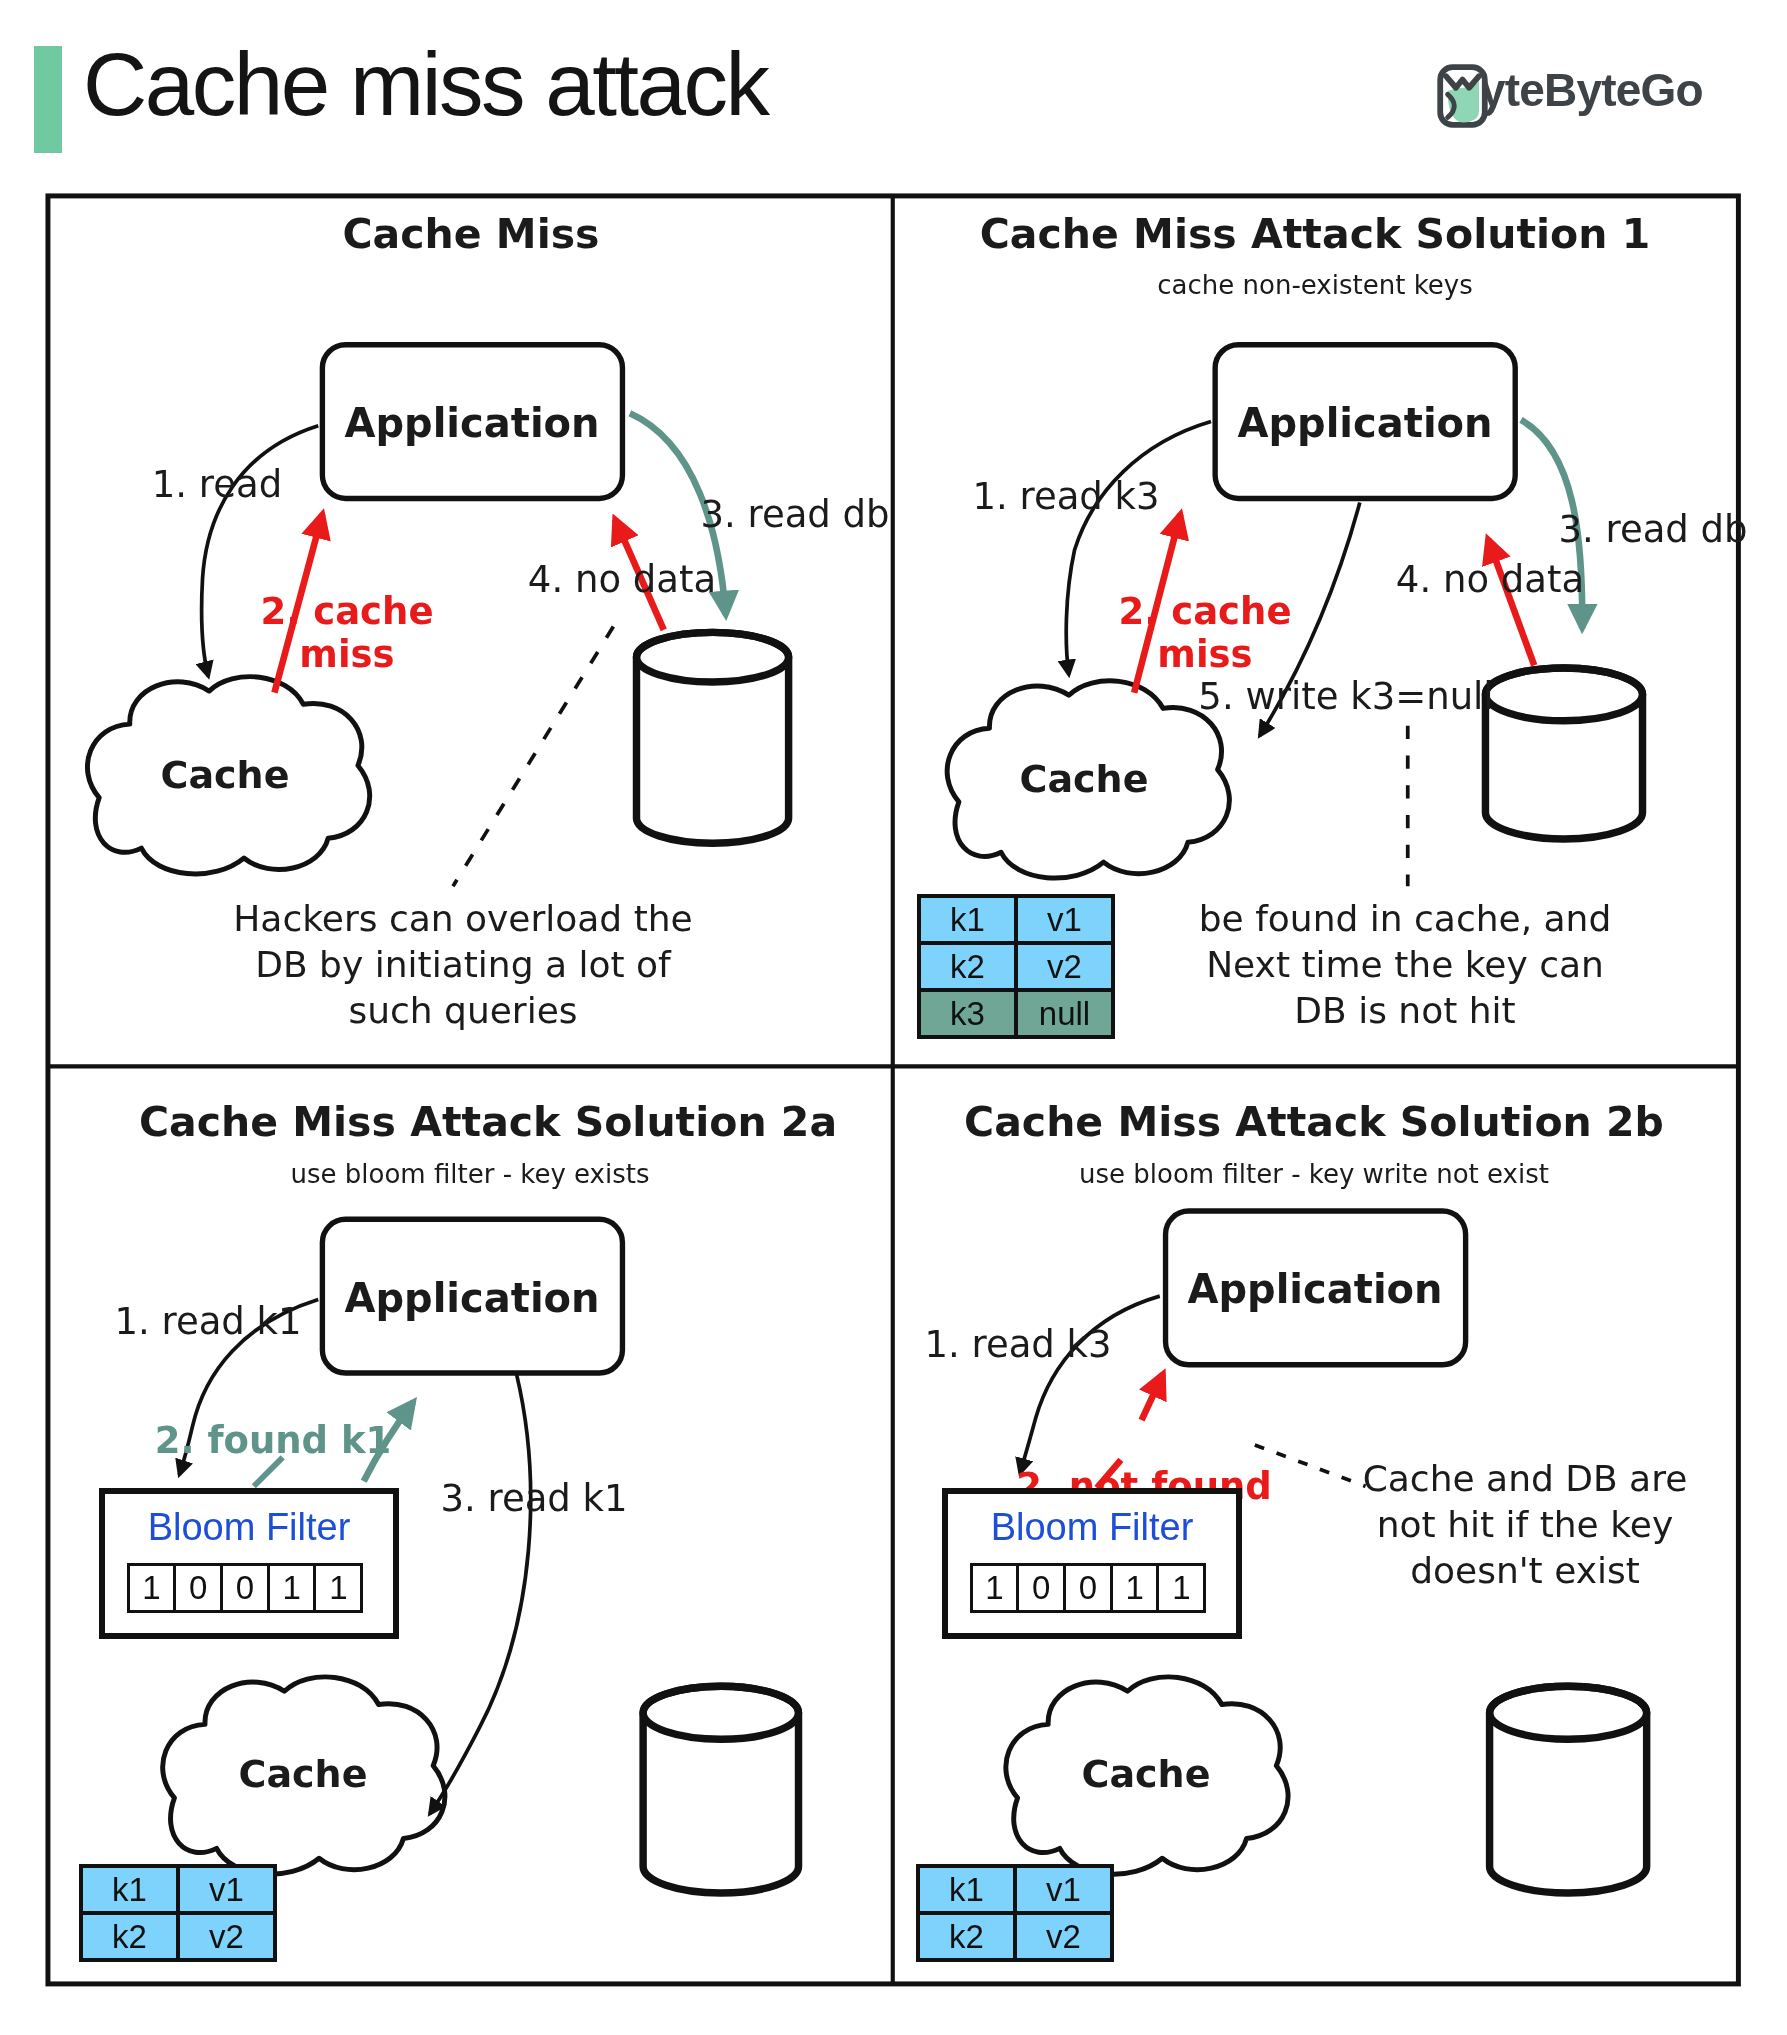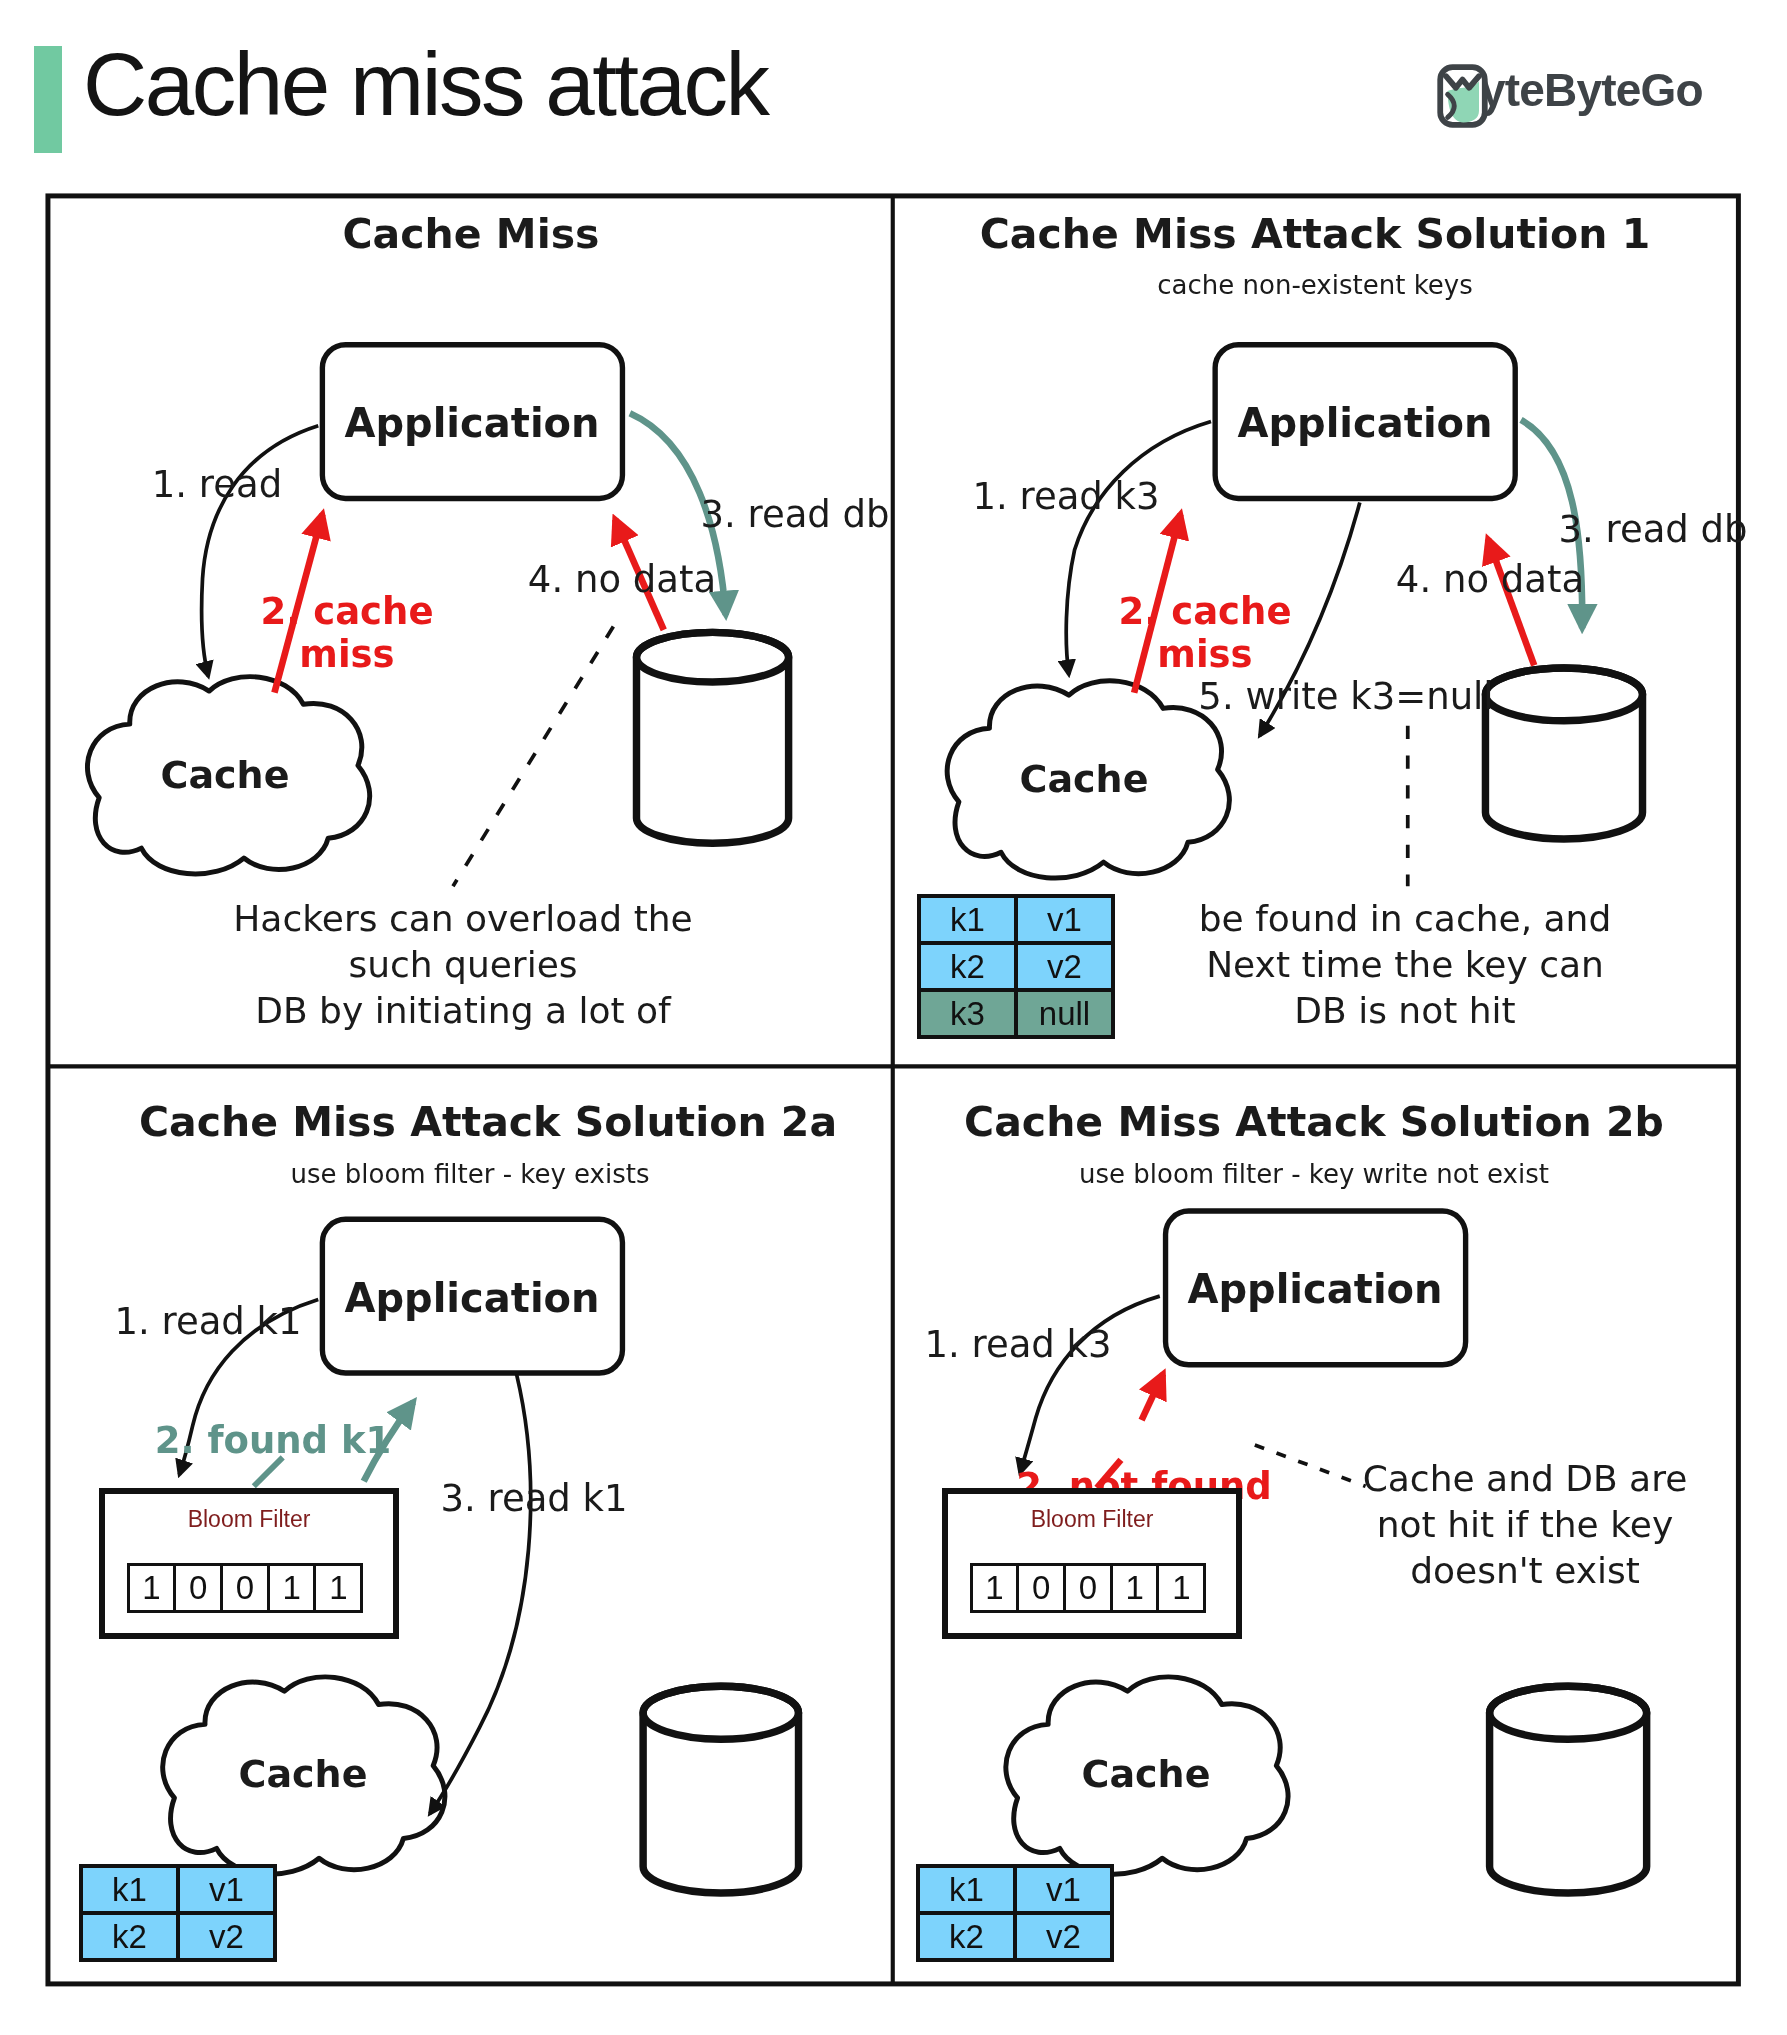--- a/index.html
+++ b/index.html
@@ -18,21 +18,21 @@
   .title{font-size:41px;font-weight:700;}
   .subtitle{font-size:26px;font-weight:500;}
   .red{color:#e81a1a;margin-top:44px;}
   .teal{color:#5f948a;}
   .note{font-size:36px;font-weight:500;line-height:46px;text-align:center;}
   .applbl{font-size:40px;font-weight:700;}
   .cloudlbl{font-size:38px;font-weight:600;}
   
   .bloom{position:absolute;width:300px;height:151px;border:6.6px solid #111;box-sizing:border-box;background:#fff;}
   .bloom-label{position:absolute;left:0;right:0;top:11.6px;text-align:center;
-               font-family:"Liberation Sans",sans-serif;font-size:23px;color:#7f1d1d;}
+               font-family:"Liberation Sans",sans-serif;font-size:38px;color:#1d4ed8;}
   .bits{position:absolute;left:21.5px;top:69px;display:flex;}
   .bit{width:50px;height:50px;border:3.3px solid #111;margin-left:-3.3px;box-sizing:border-box;
        display:flex;align-items:center;justify-content:center;
        font-family:"Liberation Sans",sans-serif;font-size:33px;color:#111;background:#fff;}
   .bit:first-child{margin-left:0;}
   
   table.kv{position:absolute;border-collapse:collapse;background:#7dd3fc;}
   table.kv td{border:4.1px solid #111;width:93px;height:43px;text-align:center;vertical-align:middle;
               font-family:"Liberation Sans",sans-serif;font-size:33px;color:#111;padding:0;}
   td.teal-bg{background:#6fa696;}
@@ -130,22 +130,22 @@
   <div class="lbl cloudlbl" style="left:225px;top:775px;">Cache</div>
   <div class="lbl" style="left:217px;top:484px;font-weight:500;">1. read</div>
   <div class="lbl red" style="left:347px;top:589px;text-align:center;">
     <div>2. cache</div>
     <div>miss</div>
   </div>
   <div class="lbl" style="left:795px;top:514px;font-weight:500;">3. read db</div>
   <div class="lbl" style="left:622px;top:579px;font-weight:500;">4. no data</div>
   <div class="lbl note" style="left:463px;top:965px;">
     <div>Hackers can overload the</div>
+    <div>DB by initiating a lot of</div>
     <div>such queries</div>
-    <div>DB by initiating a lot of</div>
   </div>
 
   <div class="lbl title" style="left:1315px;top:234px;">Cache Miss Attack Solution 1</div>
   <div class="lbl subtitle" style="left:1315px;top:285px;">cache non-existent keys</div>
   <div class="lbl applbl" style="left:1365px;top:423px;">Application</div>
   <div class="lbl cloudlbl" style="left:1084px;top:779px;">Cache</div>
   <div class="lbl" style="left:1066px;top:496px;font-weight:500;">1. read k3</div>
   <div class="lbl red" style="left:1205px;top:589px;text-align:center;">
     <div>2. cache</div>
     <div>miss</div>

